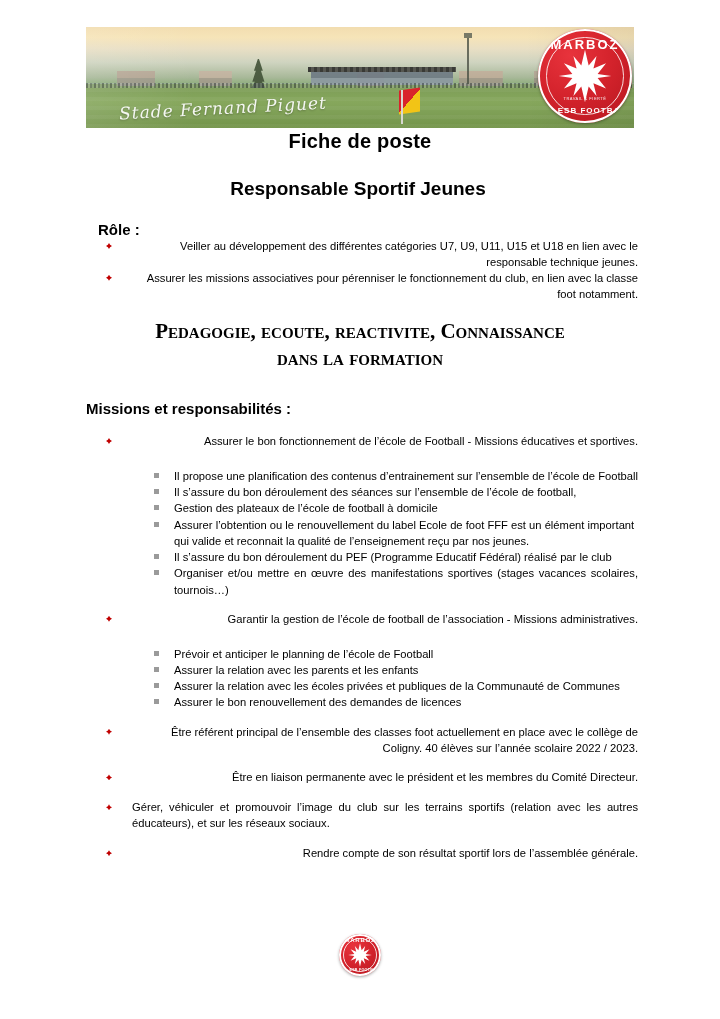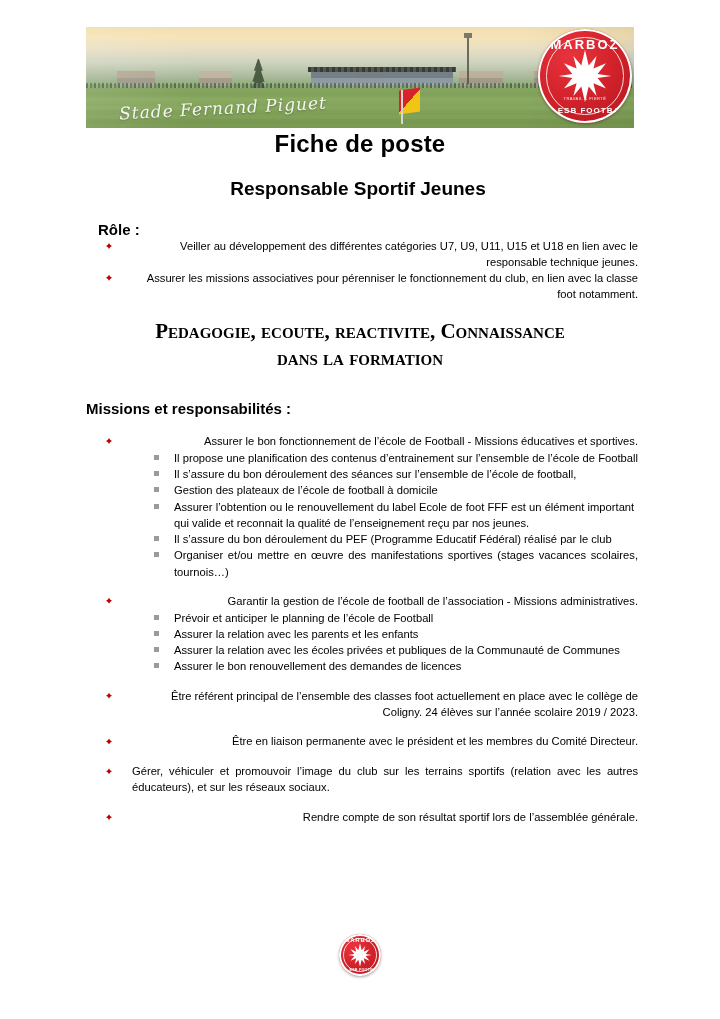--- a/index.html
+++ b/index.html
@@ -260,21 +260,21 @@
   }
   .crest-footer .arc-top   { font-size: 6px; letter-spacing: .8px; }
   .crest-footer .arc-bottom{ font-size: 3.6px; letter-spacing: .3px; }
 
   
   .doc-title {
     position: absolute;
     left: 0; top: 130px;
     width: 720px;
     text-align: center;
-    font-size: 24px;
+    font-size: 20px;
     font-weight: bold;
     letter-spacing: .2px;
   }
   .doc-subtitle {
     position: absolute;
     left: 0; top: 178px;
     width: 716px;
     text-align: center;
     font-size: 19px;
     font-weight: bold;
@@ -334,21 +334,21 @@
     top: 4px;
     width: 6px;
     height: 6px;
     background: #c00000;
     clip-path: polygon(50% 0%, 68% 30%, 100% 50%, 68% 70%, 50% 100%, 32% 70%, 0% 50%, 32% 30%);
   }
   ul.lvl1 > li.spaced { margin-top: 14px; }
 
   ul.lvl2 {
     list-style: none;
-    margin: 0 0 0 0;
+    margin: 18px 0 0 0;
     padding: 0;
   }
   ul.lvl2 > li {
     position: relative;
     padding-left: 42px;
     font-size: 11.2px;
     line-height: 1.45;
   }
   ul.lvl2 > li > .txt { display: block; }
   ul.lvl2 > li > .txt.justify { text-align: justify; }
@@ -456,21 +456,21 @@
           <li>
               <span class="txt">Assurer la relation avec les écoles privées et publiques de la Communauté de Communes</span>
             </li>
           <li>
               <span class="txt">Assurer le bon renouvellement des demandes de licences</span>
             </li>
         </ul>
       </li>
 
       <li class="spaced">
-        <span class="txt">Être référent principal de l’ensemble des classes foot actuellement en place avec le collège de Coligny. 24 élèves sur l’année scolaire 2019 / 2023.</span>
+        <span class="txt">Être référent principal de l’ensemble des classes foot actuellement en place avec le collège de Coligny. 40 élèves sur l’année scolaire 2022 / 2023.</span>
       </li>
 
       <li class="spaced">
         <span class="txt">Être en liaison permanente avec le président et les membres du Comité Directeur.</span>
       </li>
 
       <li class="spaced">
         <span class="txt justify">Gérer, véhiculer et promouvoir l’image du club sur les terrains sportifs (relation avec les autres éducateurs), et sur les réseaux sociaux.</span>
       </li>
 

